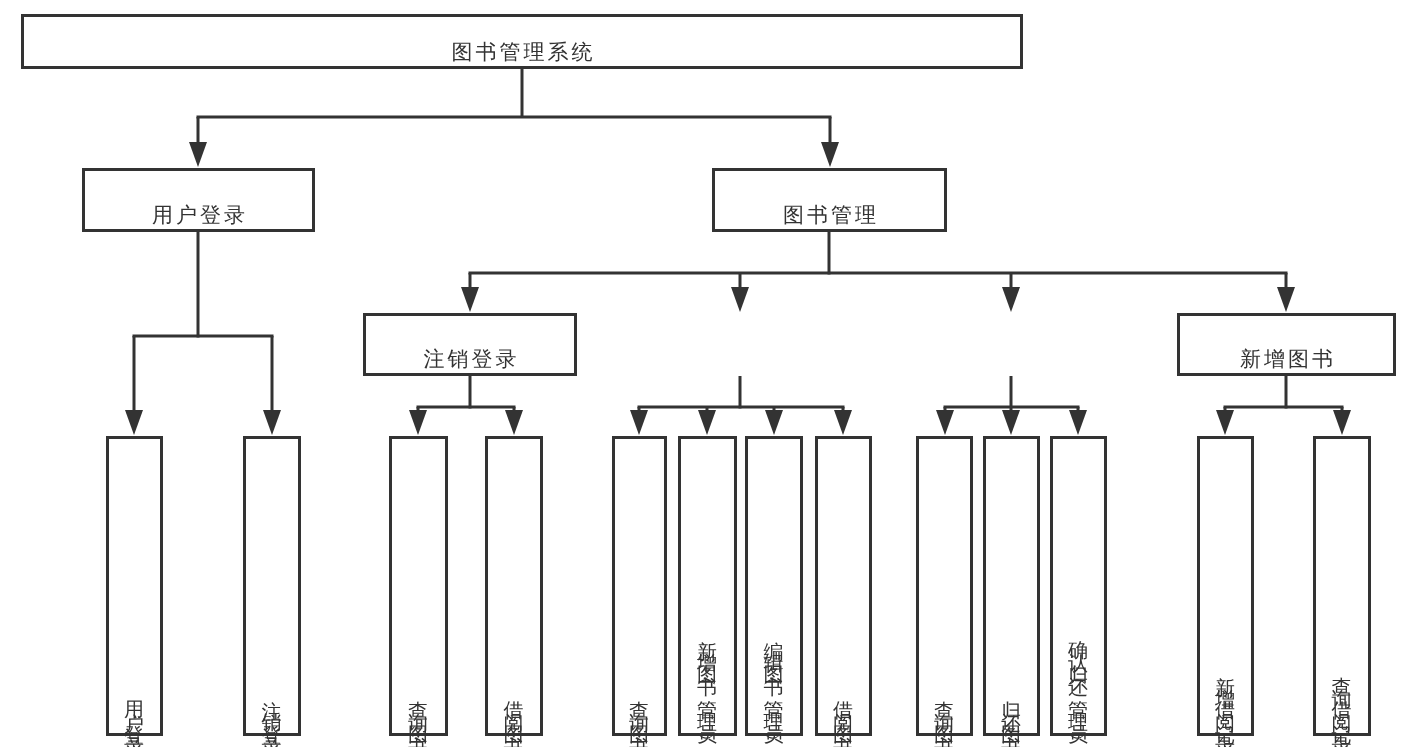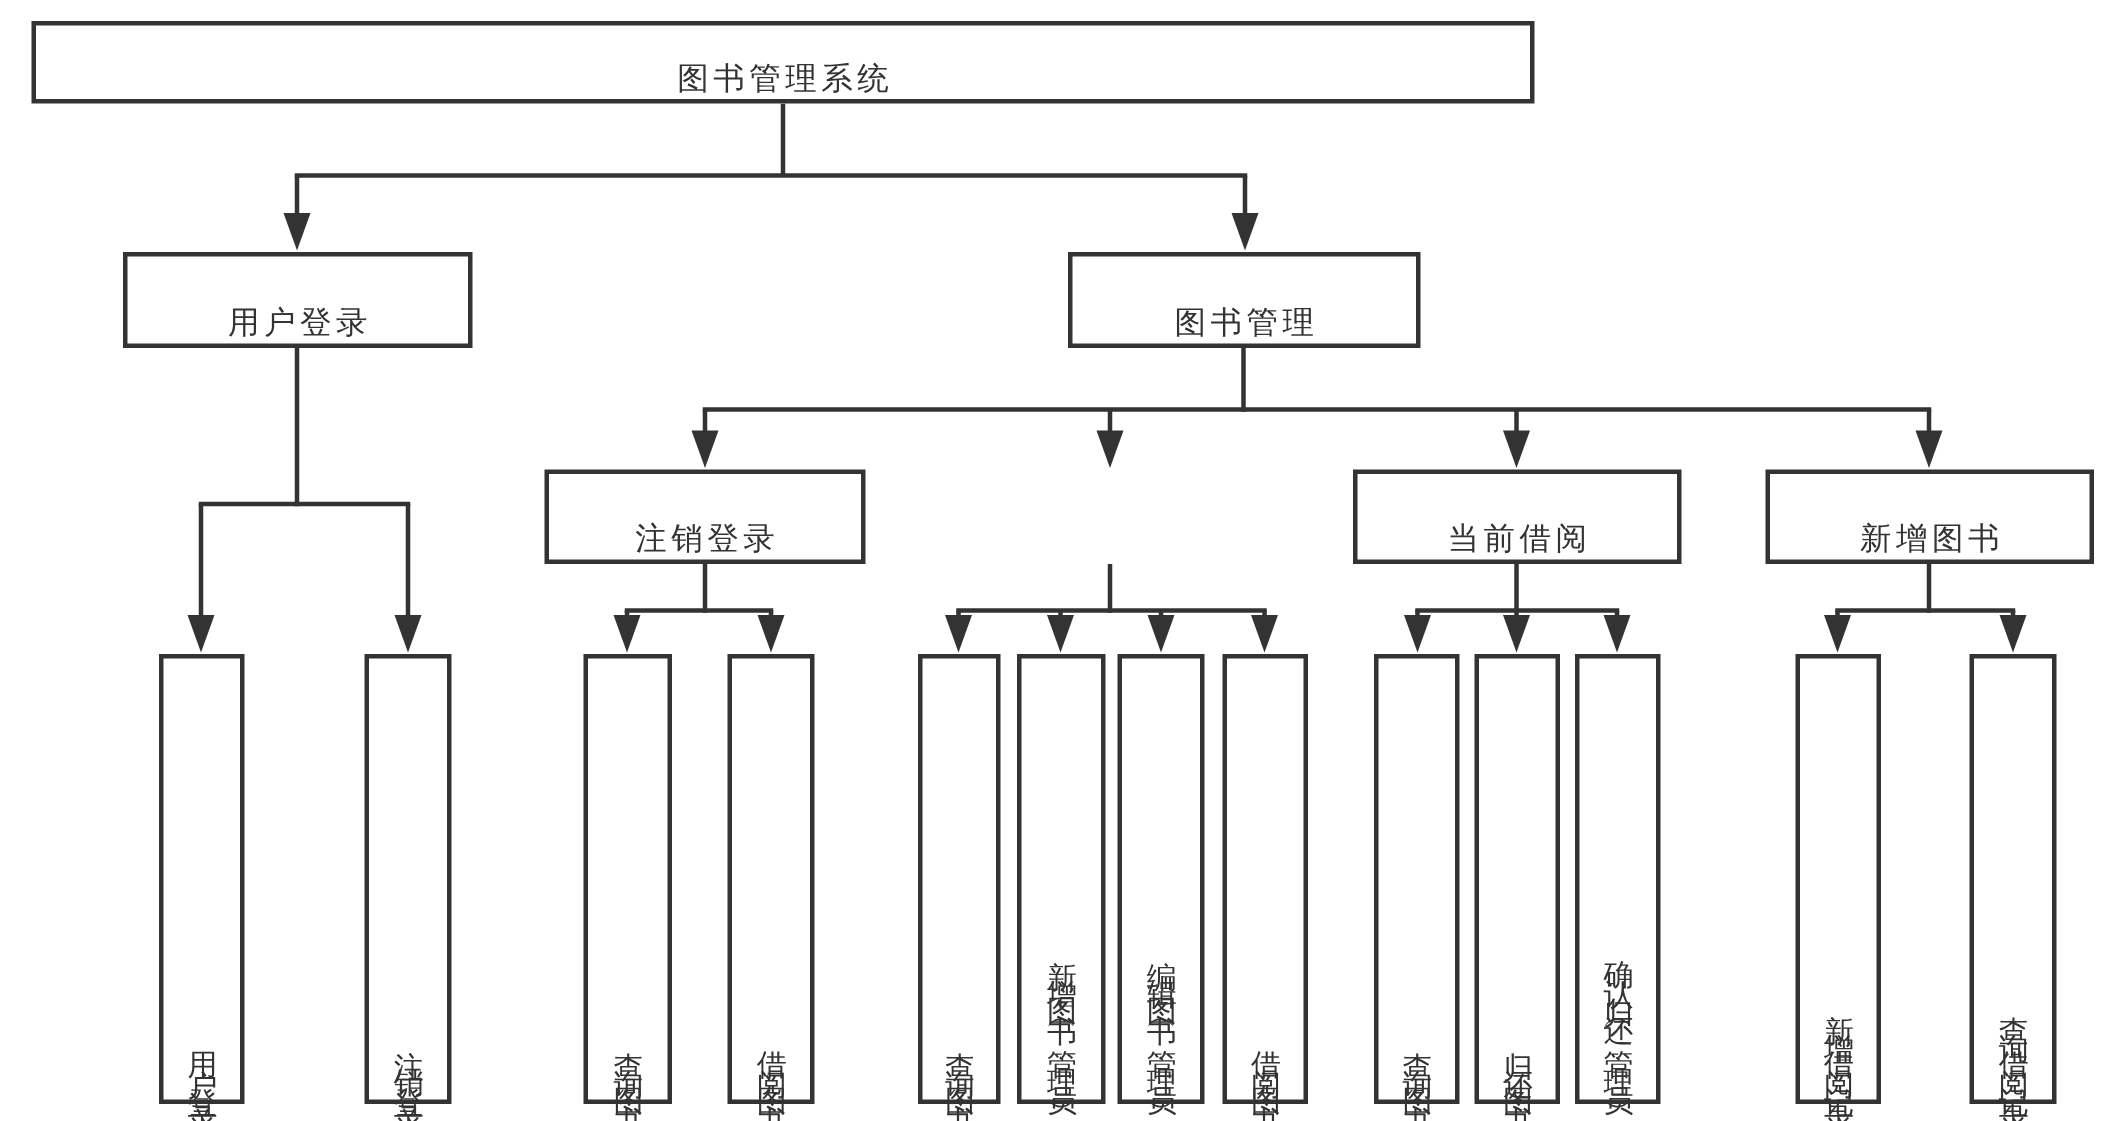--- a/index.html
+++ b/index.html
@@ -105,23 +105,20 @@
   <div class="node" style="left:82px; top:168px; width:233px; height:64px;">
     <span class="lbl">用户登录</span>
   </div>
   <div class="node" style="left:712px; top:168px; width:235px; height:64px;">
     <span class="lbl">图书管理</span>
   </div>
 
   <div class="node" style="left:363px; top:313px; width:214px; height:63px;">
     <span class="lbl">注销登录</span>
   </div>
-  <div class="node" style="left:902px; top:313px; width:219px; height:63px;">
-    <span class="lbl">当前借阅</span>
-  </div>
   <div class="node" style="left:1177px; top:313px; width:219px; height:63px;">
     <span class="lbl">新增图书</span>
   </div>
 
   <div class="vnode" style="left:106px; top:436px; width:57px; height:300px;">
     <span class="lbl">用户登录</span>
   </div>
   <div class="vnode" style="left:243px; top:436px; width:58px; height:300px;">
     <span class="lbl">注销登录</span>
   </div>

